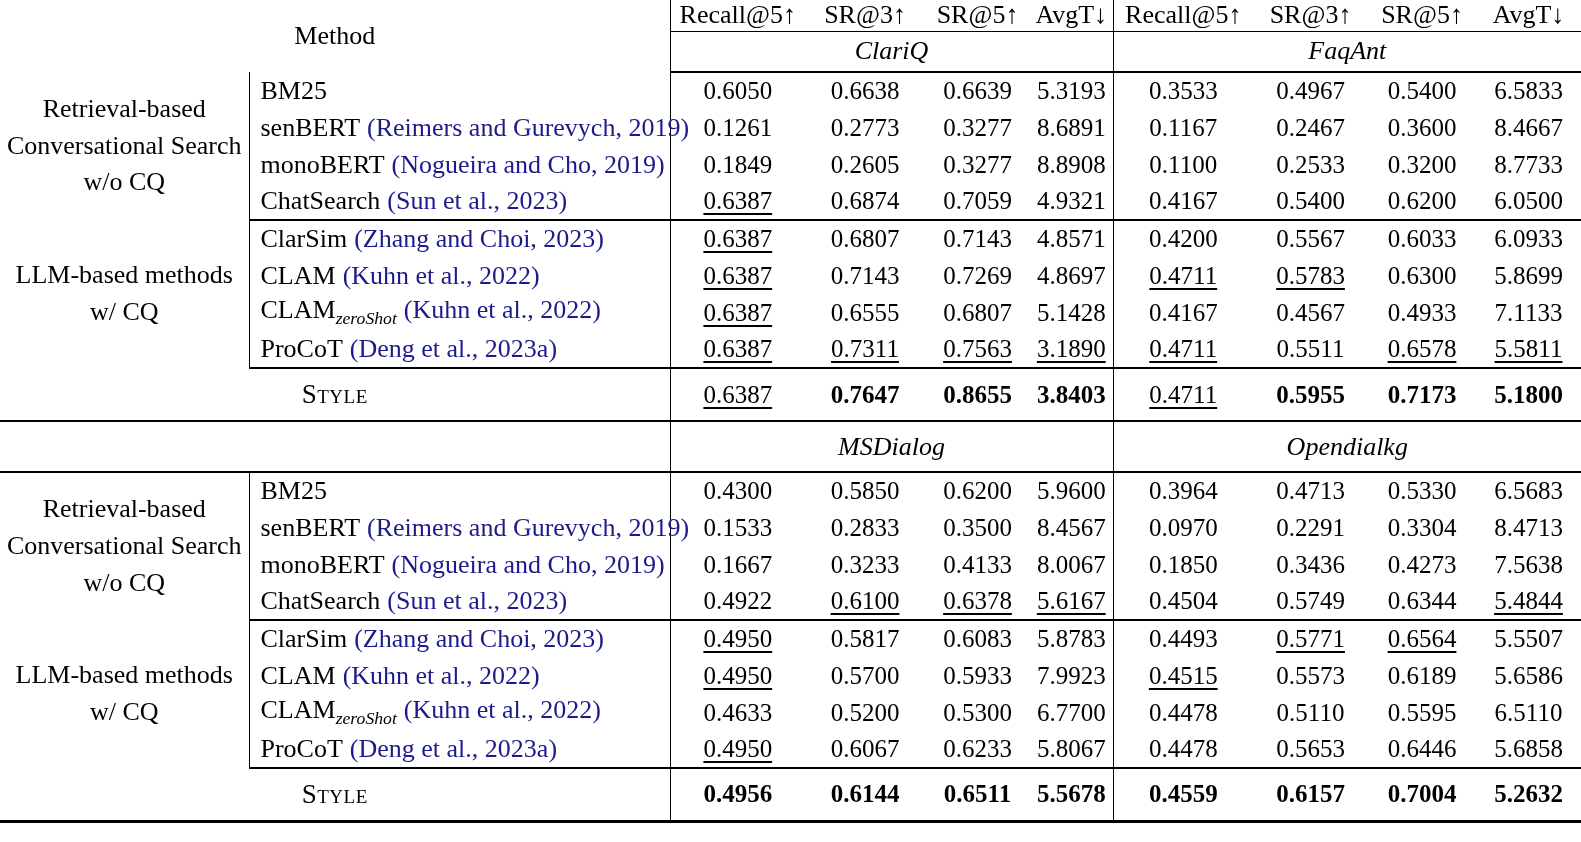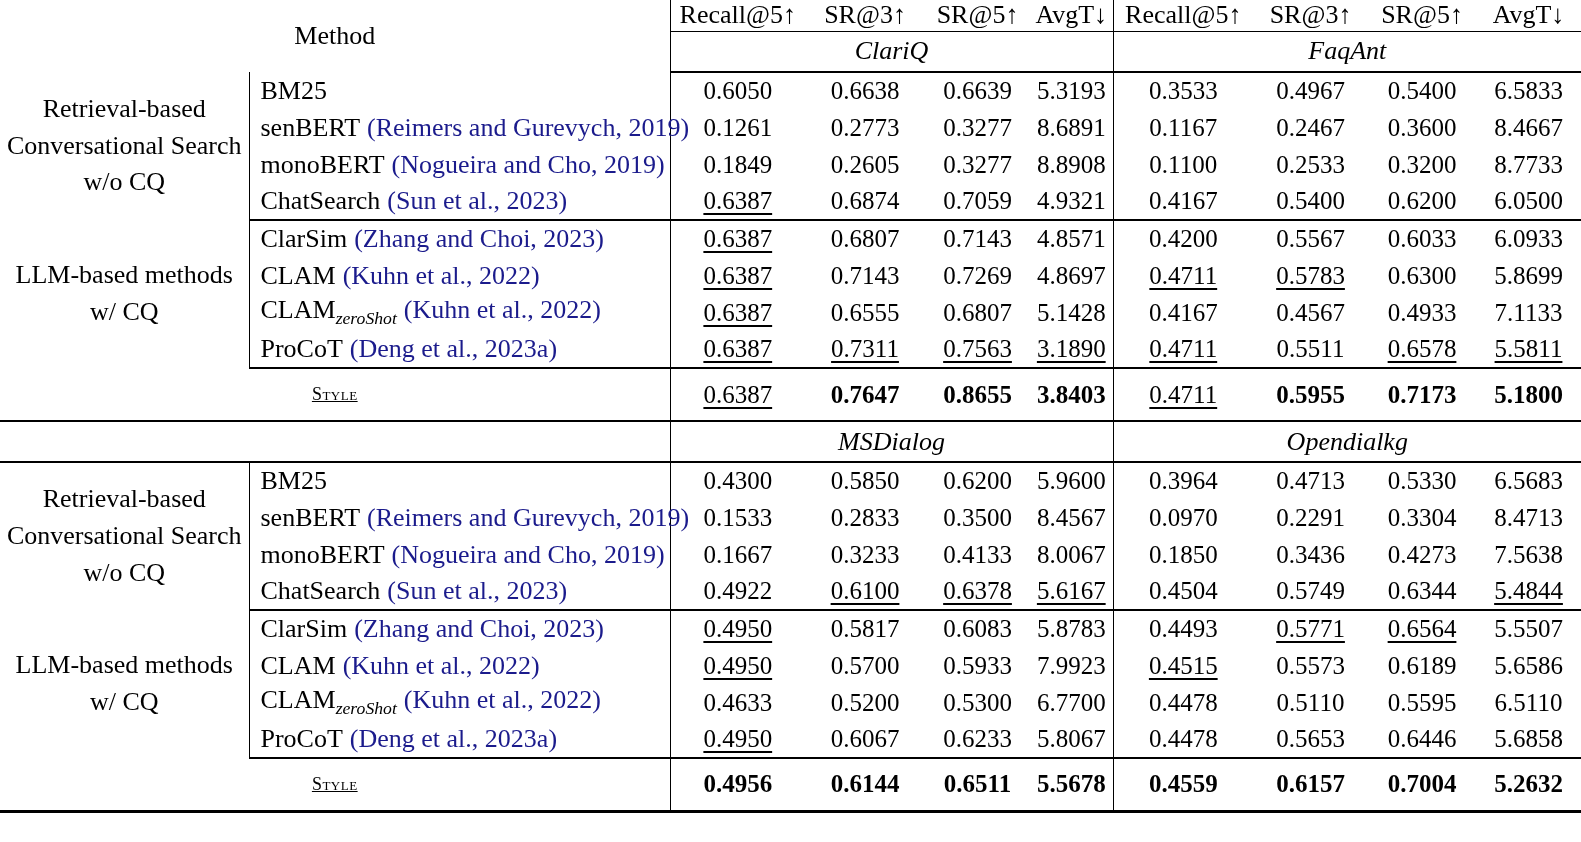--- a/index.html
+++ b/index.html
@@ -11,33 +11,33 @@
   table.tbl {
     border-collapse:collapse; width:1581px; table-layout:fixed;
   }
   .tbl td, .tbl th { font-weight:normal; vertical-align:middle; padding:0; }
 
   
   tr.hdr1 { height:31px; }
   tr.hdr2 { height:41px; }
   tr.datarow { height:37px; }
   tr.style-row { height:53px; }
-  tr.ds-row { height:41px; }
+  tr.ds-row { height:51px; }
 
   
   th.method-hdr { font-size:26px; text-align:center; }
   th.metric { font-size:26px; text-align:center; border-bottom:1.5px solid #000; }
   td.dataset { font-size:26px; font-style:italic; text-align:center; }
   td.group-label {
     font-size:26px; text-align:center; line-height:1.42;
     border-right:1.5px solid #000;
   }
   td.method-cell { font-size:26px; text-align:left; padding-left:11px; white-space:nowrap; }
   td.num { font-size:25px; text-align:center; white-space:nowrap; }
-  td.style-label { font-size:18px; text-align:center; font-variant:small-caps; letter-spacing:0.5px;text-decoration:underline; }
+  td.style-label { font-size:27px; text-align:center; font-variant:small-caps; letter-spacing:0.5px; }
   td.blank { }
 
   sub.msub { font-style:italic; font-size:0.68em; }
   span.cite { margin-left:7px; }
 
   
   .vsep { border-left:1.5px solid #000; }
 
   
   tr.rule-after > td { border-bottom:2.5px solid #000; }

